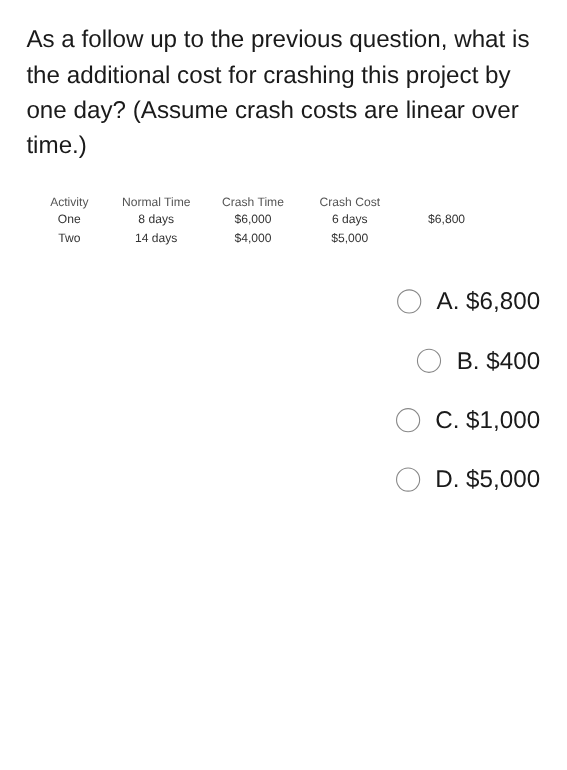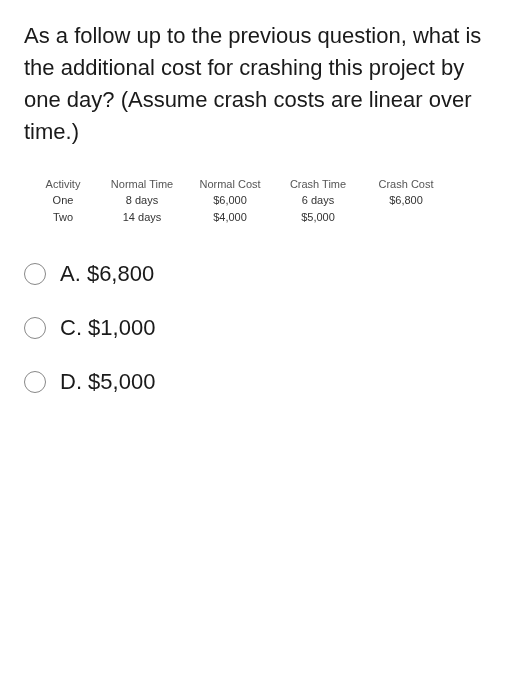--- a/index.html
+++ b/index.html
@@ -71,20 +71,21 @@
       display: flex;
       flex-direction: column;
       gap: 0;
     }
 
     .option-item {
       display: flex;
       align-items: center;
       padding: 14px 0;
       cursor: pointer;
+      justify-content: flex-end;
     }
 
     .radio-circle {
       width: 22px;
       height: 22px;
       border-radius: 50%;
       border: 1.8px solid #888;
       margin-right: 14px;
       flex-shrink: 0;
       background: #fff;
@@ -99,21 +100,20 @@
 </head>
 <body>
 
 <p class="question-text">As a follow up to the previous question, what is the additional cost for crashing this project by one day? (Assume crash costs are linear over time.)</p>
 
 <div class="data-table">
 
   <div class="table-row">
     <div class="table-cell col-activity table-header">Activity</div>
     <div class="table-cell col-normal-time table-header">Normal Time</div>
-    <div class="table-cell col-normal-cost table-header">Normal Cost</div>
     <div class="table-cell col-crash-time table-header">Crash Time</div>
     <div class="table-cell col-crash-cost table-header">Crash Cost</div>
   </div>
 
   <div id="table-body">
       <div class="table-row">
       <div class="table-cell col-activity">One</div>
       <div class="table-cell col-normal-time">8 days</div>
       <div class="table-cell col-normal-cost">$6,000</div>
       <div class="table-cell col-crash-time">6 days</div>
@@ -128,19 +128,23 @@
     </div>
 </div>
 
 <ul class="options-list" id="options-list">
 <li class="option-item">
       <span class="radio-circle"></span>
       <span class="option-label">A. $6,800</span>
     </li>
     <li class="option-item">
       <span class="radio-circle"></span>
+      <span class="option-label">B. $400</span>
+    </li>
+    <li class="option-item">
+      <span class="radio-circle"></span>
       <span class="option-label">C. $1,000</span>
     </li>
     <li class="option-item">
       <span class="radio-circle"></span>
       <span class="option-label">D. $5,000</span>
     </li>
   </ul>
 
 </body></html>

